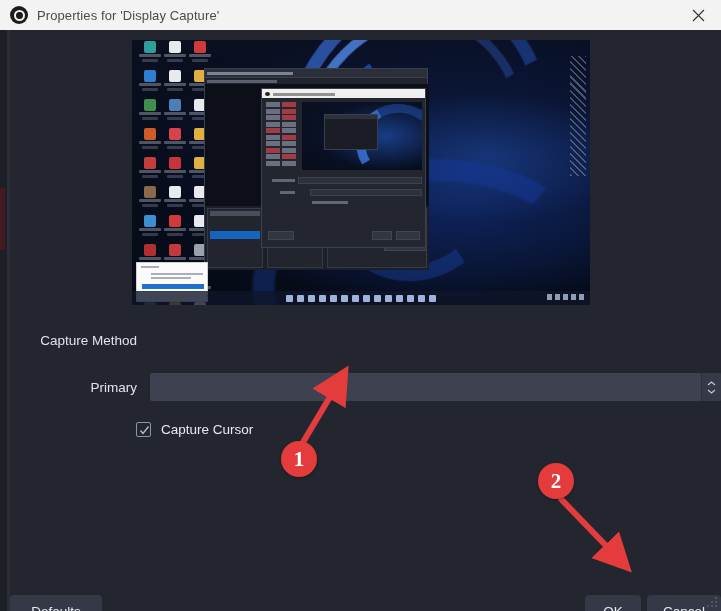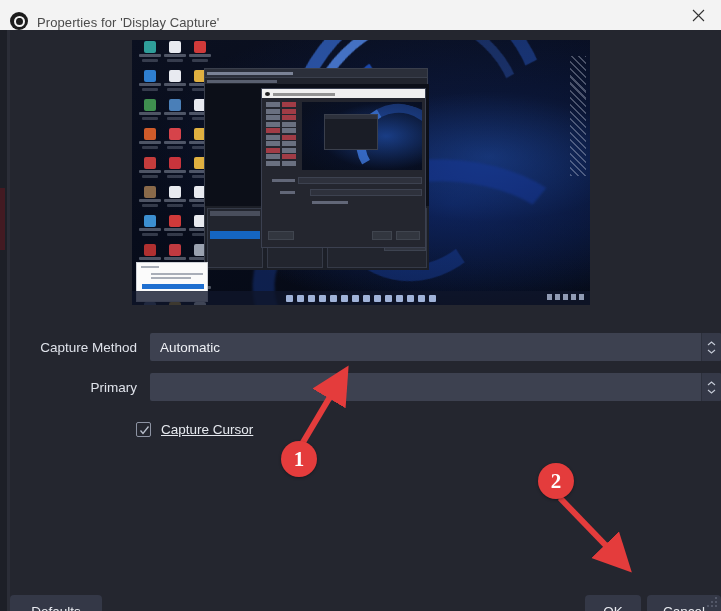--- a/index.html
+++ b/index.html
@@ -36,21 +36,21 @@
     position: absolute; left: 7px; top: 30px;
     width: 3px; height: 581px;
     background: #2b2d37;
   }
 
   
   .titlebar {
     position: absolute; left: 0; top: 0;
     width: 721px; height: 30px;
     background: #f3f3f3;
-    display: flex; align-items: flex-end;
+    display: flex; align-items: center;
   }
   .titlebar-icon {
     margin-left: 10px; margin-right: 9px;
     width: 18px; height: 18px;
     border-radius: 50%;
     background: #1c1c1c;
     position: relative;
     flex: 0 0 auto;
   }
   .titlebar-icon::before {
@@ -438,21 +438,20 @@
     position: relative;
     box-sizing: border-box;
     flex: 0 0 auto;
   }
   .cb svg { position: absolute; left: 1.5px; top: 1.5px; }
   .cb-label {
     margin-left: 10px;
     font-size: 13.5px;
     color: #e6e9ef;
     white-space: nowrap;
-    text-decoration: underline;
   }
 
   
   .btn {
     height: 32px;
     background: #343847;
     color: #e9ebf1;
     border: none;
     border-radius: 4px;
     font-family: "Liberation Sans", sans-serif;
@@ -746,31 +745,20 @@
               <i></i>
               <i></i>
               <i></i>
             </div>
         </div>
       </div>
     </div>
 
     <div class="form-row row-method">
       <div class="form-label">Capture Method</div>
-      <div class="combo">
-        <div class="combo-text">Automatic</div>
-        <div class="spinner">
-          <svg width="9" height="5" viewBox="0 0 9 5">
-            <path d="M1 4 L4.5 1 L8 4" stroke="#c5cad6" stroke-width="1.1" fill="none"></path>
-          </svg>
-          <svg width="9" height="5" viewBox="0 0 9 5">
-            <path d="M1 1 L4.5 4 L8 1" stroke="#c5cad6" stroke-width="1.1" fill="none"></path>
-          </svg>
-        </div>
-      </div>
     </div>
 
     <div class="form-row row-display">
       <div class="form-label">Primary</div>
       <div class="combo">
         <div class="spinner">
           <svg width="9" height="5" viewBox="0 0 9 5">
             <path d="M1 4 L4.5 1 L8 4" stroke="#c5cad6" stroke-width="1.1" fill="none"></path>
           </svg>
           <svg width="9" height="5" viewBox="0 0 9 5">

